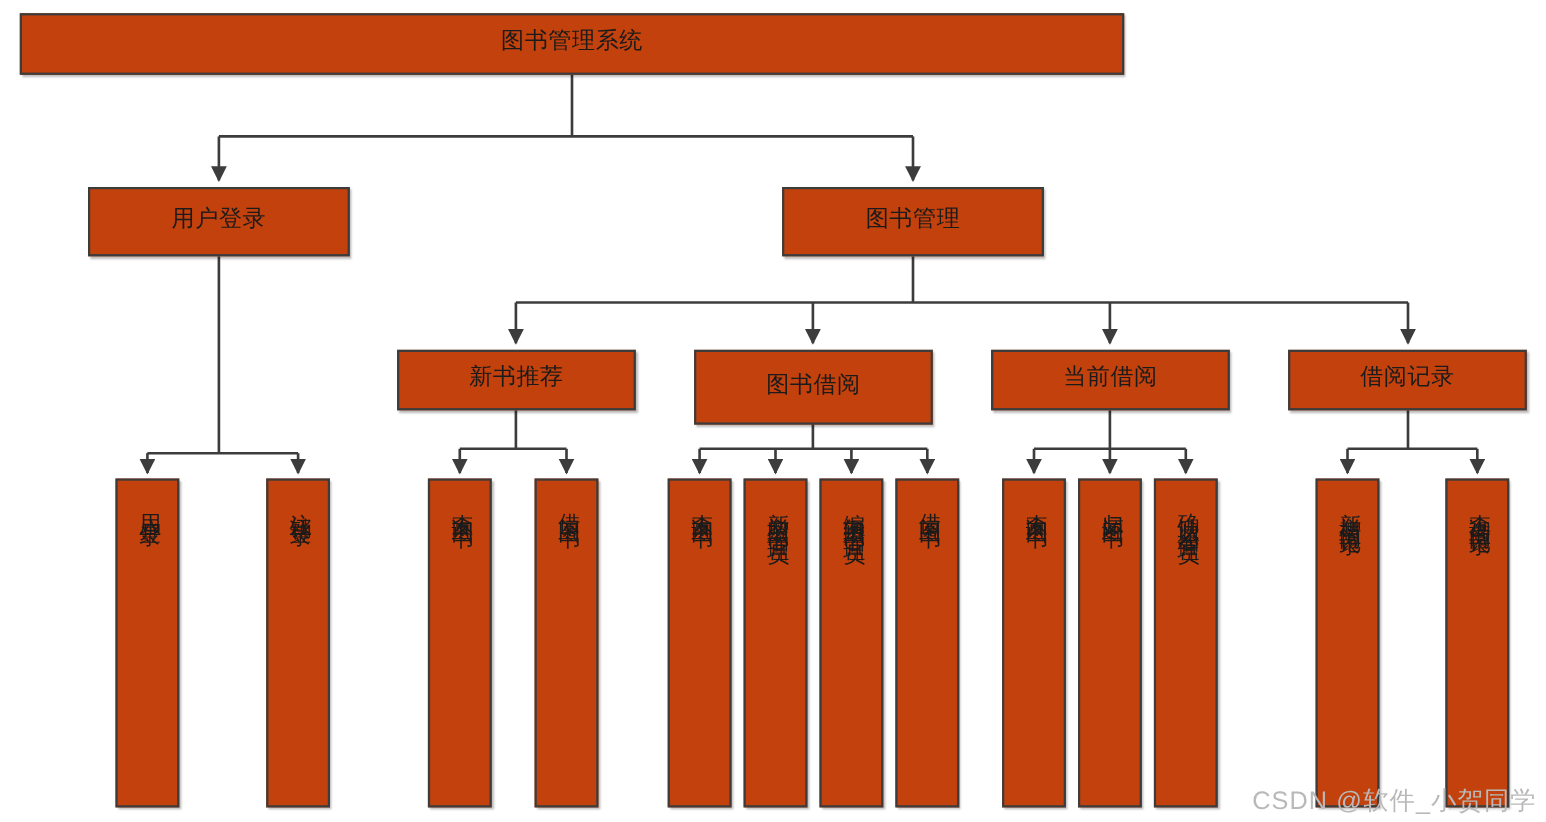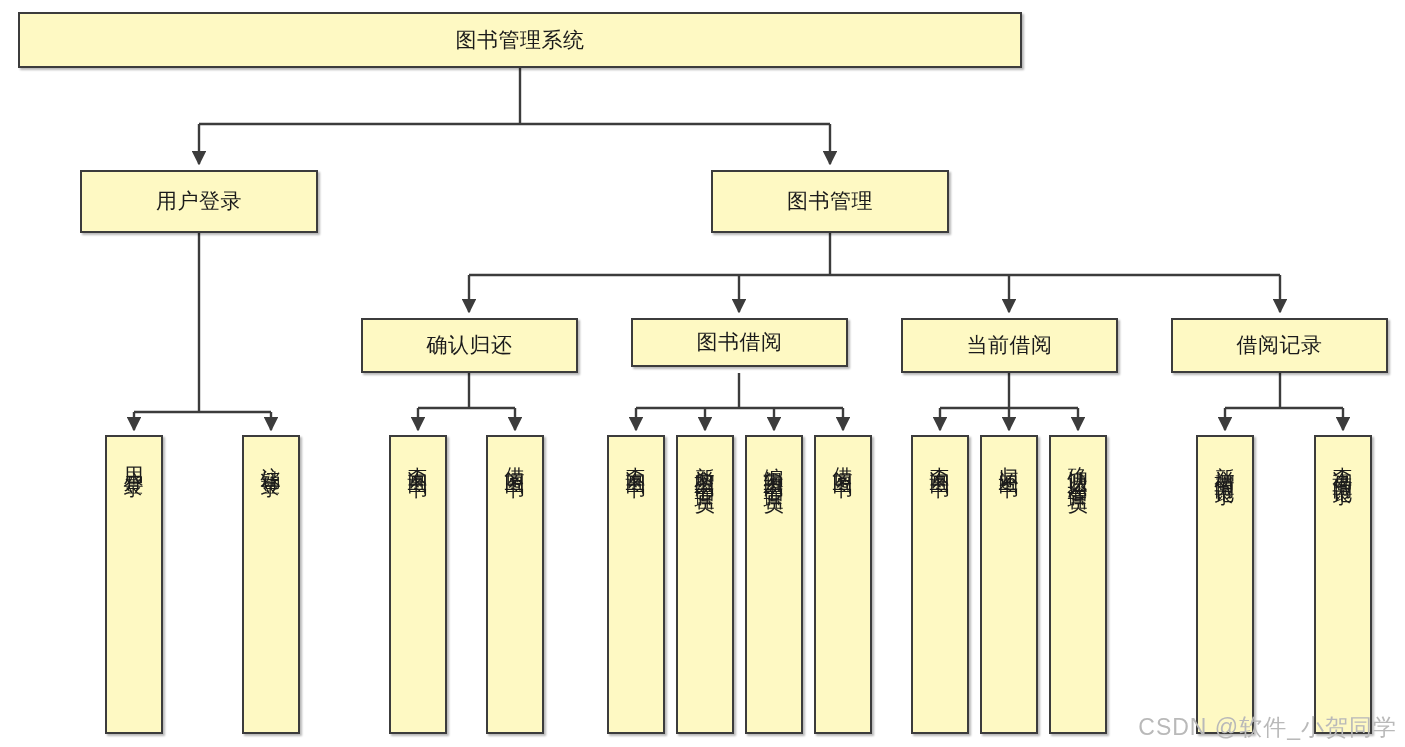--- a/index.html
+++ b/index.html
@@ -22,27 +22,28 @@
   svg.edges {
     position: absolute;
     left: 0;
     top: 0;
     width: 1405px;
     height: 747px;
   }
   .node {
     position: absolute;
     box-sizing: border-box;
-    background: #fef9c3;
+    background: #c2410c;
     border: 2px solid #3c3c3c;
     box-shadow: 2px 2px 2px rgba(0,0,0,0.28);
     display: flex;
     align-items: center;
     justify-content: center;
     color: #1b1b1b;
+    font-family: Liberation Mono, monospace;
   }
   .node .label {
     font-size: 21px;
     line-height: 1.15;
     letter-spacing: 0.5px;
     white-space: nowrap;
   }
   .node.leaf {
     align-items: flex-start;
     justify-content: center;
@@ -128,24 +129,24 @@
 
   <div class="node" style="left:80px; top:170px; width:238px; height:63px;">
     <span class="label">用户登录</span>
   </div>
 
   <div class="node" style="left:711px; top:170px; width:238px; height:63px;text-align:center;">
     <span class="label">图书管理</span>
   </div>
 
   <div class="node" style="left:361px; top:318px; width:217px; height:55px;">
-    <span class="label">确认归还</span>
-  </div>
-
-  <div class="node" style="left:631px; top:318px; width:217px; height:49px;">
+    <span class="label">新书推荐</span>
+  </div>
+
+  <div class="node" style="left:631px; top:318px; width:217px; height:68px;">
     <span class="label">图书借阅</span>
   </div>
 
   <div class="node" style="left:1171px; top:318px; width:217px; height:55px;">
     <span class="label">借阅记录</span>
   </div>
 
   <div class="node" style="left:901px; top:318px; width:217px; height:55px;">
     <span class="label">当前借阅</span>
   </div>

